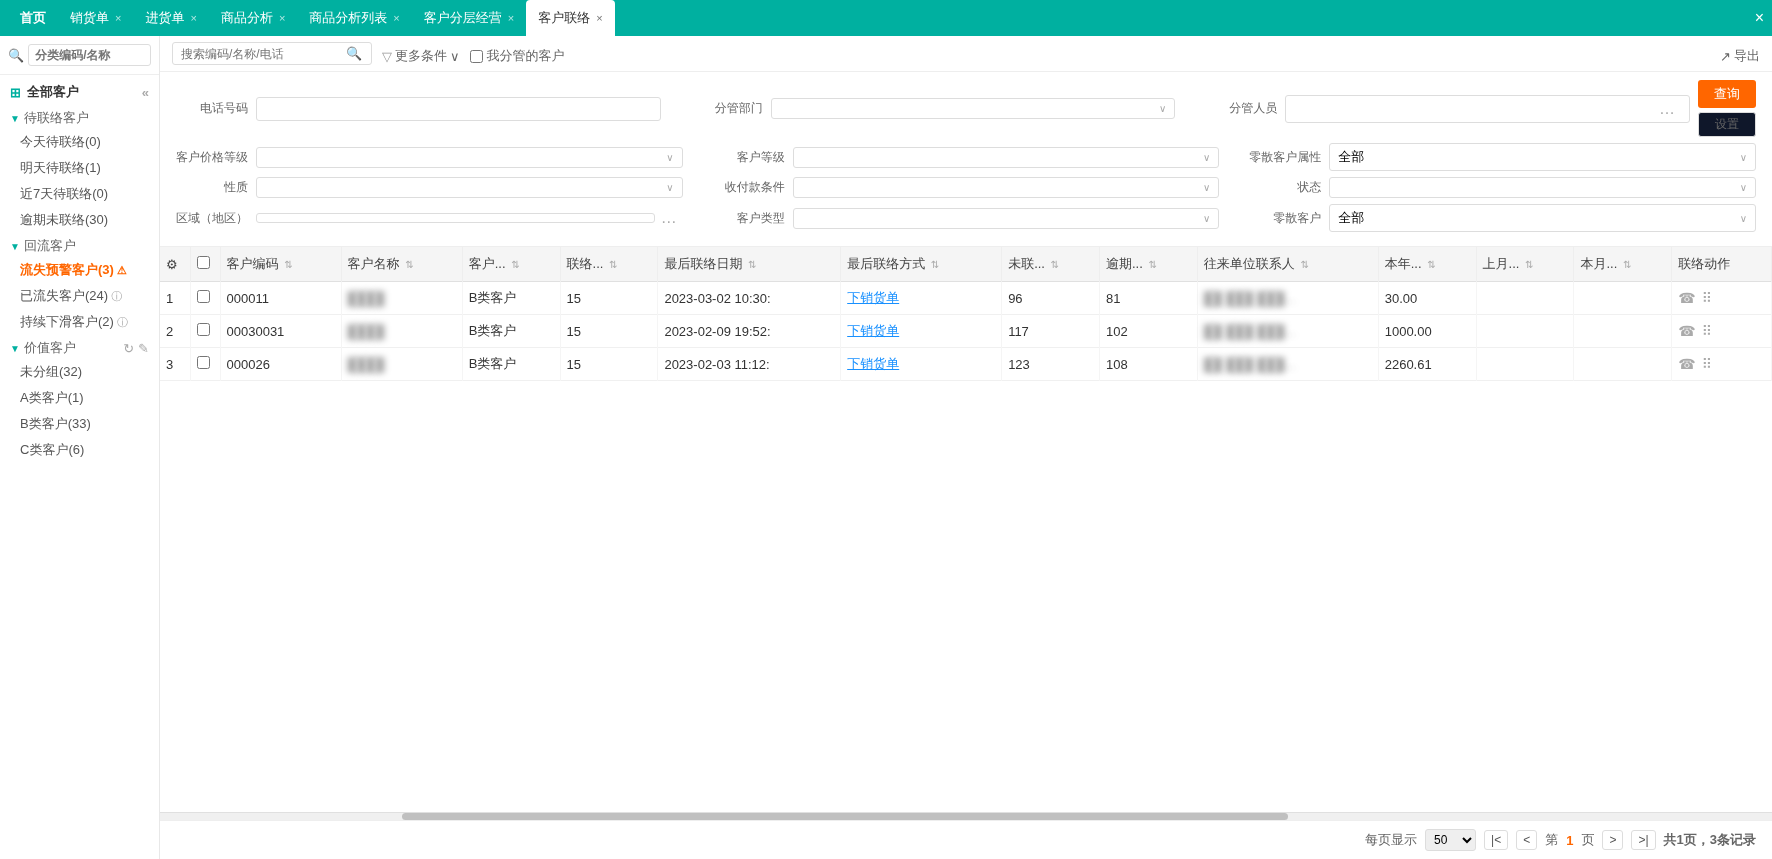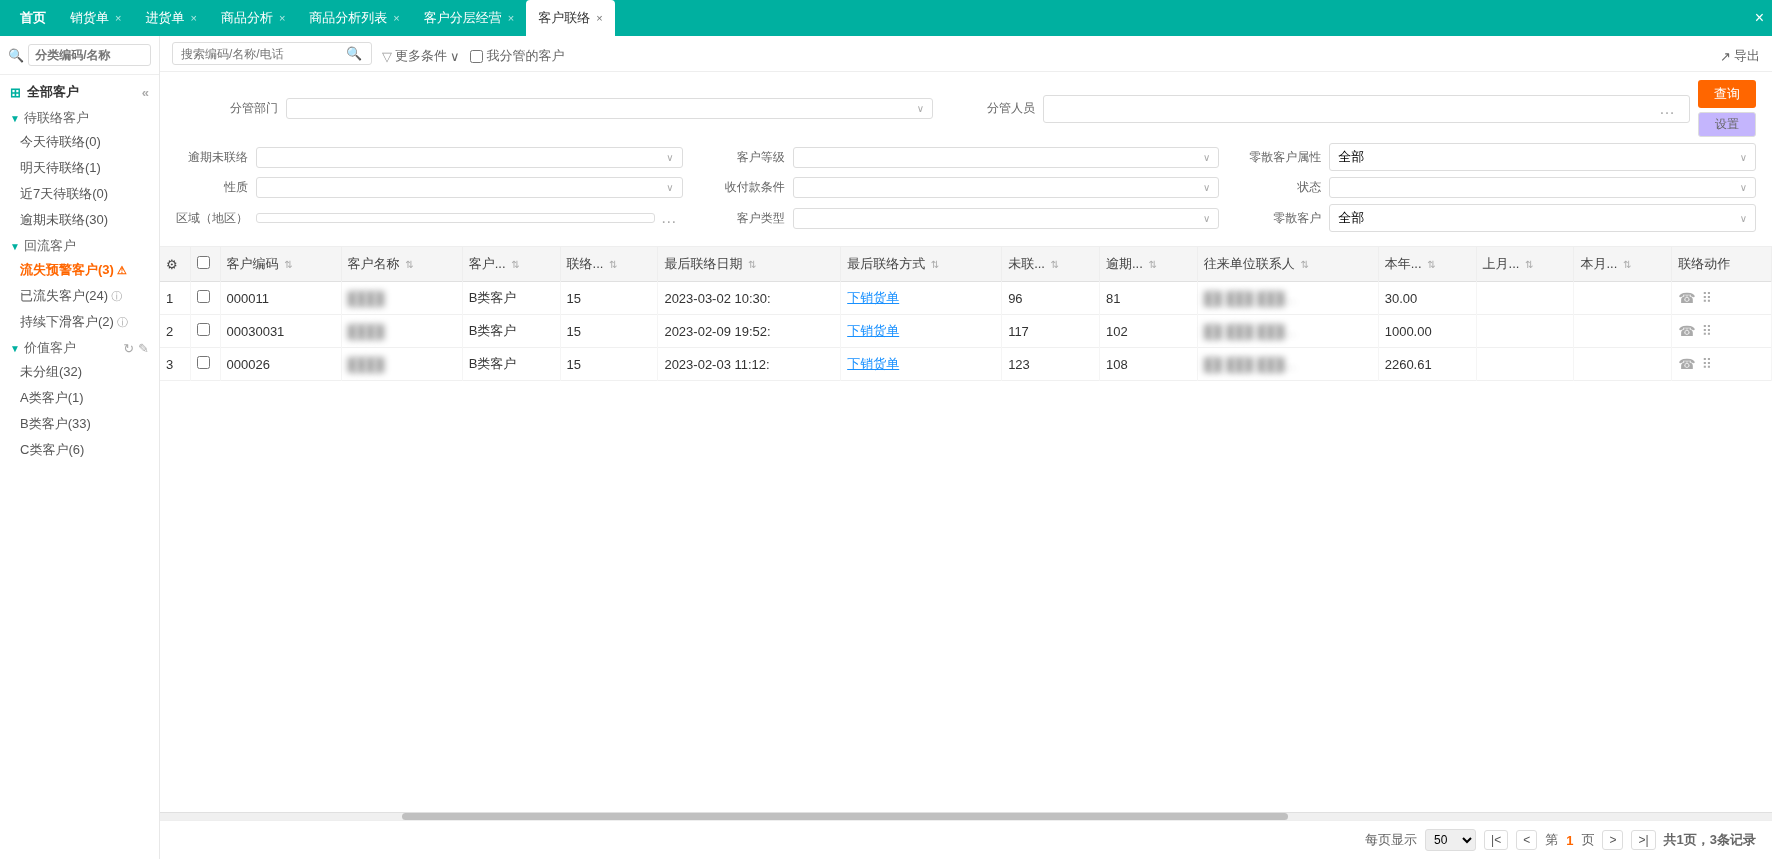--- a/index.html
+++ b/index.html
@@ -267,21 +267,21 @@
       background: #ff6600;
       color: #fff;
       border: none;
       border-radius: 3px;
       padding: 5px 16px;
       cursor: pointer;
       font-size: 13px;
       white-space: nowrap;
     }
     .btn-settings {
-      background: #c4b5fd;
+      background: #0f172a;
       color: #666;
       border: 1px solid #ddd;
       border-radius: 3px;
       padding: 3px 12px;
       cursor: pointer;
       font-size: 12px;
       white-space: nowrap;
       text-align: center;
     }
 
@@ -512,20 +512,24 @@
       </div>
       <div class="export-btn">
         <span>↗</span>
         <span>导出</span>
       </div>
     </div>
 
     <div class="adv-filter-panel">
 
       <div class="adv-filter-row">
+        <div class="adv-filter-field">
+          <span class="adv-filter-label">电话号码</span>
+          <input class="adv-filter-input" style="width: 260px;" type="text">
+        </div>
         <div class="adv-filter-divider"></div>
         <div class="adv-filter-field">
           <span class="adv-filter-label">分管部门</span>
           <div class="adv-filter-select" style="width:220px;">
             <span></span>
             <span class="chevron">∨</span>
           </div>
         </div>
         <div class="adv-filter-divider"></div>
         <div class="adv-filter-field">
@@ -536,21 +540,21 @@
           </div>
         </div>
         <div class="filter-action-col">
           <button class="btn-query">查询</button>
           <button class="btn-settings">设置</button>
         </div>
       </div>
 
       <div class="adv-filter-row">
         <div class="adv-filter-field">
-          <span class="adv-filter-label">逾期未联络</span>
+          <span class="adv-filter-label">客户价格等级</span>
           <div class="adv-filter-select" style="width:260px;">
             <span></span>
             <span class="chevron">∨</span>
           </div>
         </div>
         <div class="adv-filter-divider"></div>
         <div class="adv-filter-field">
           <span class="adv-filter-label">客户等级</span>
           <div class="adv-filter-select" style="width:220px;">
             <span></span>

